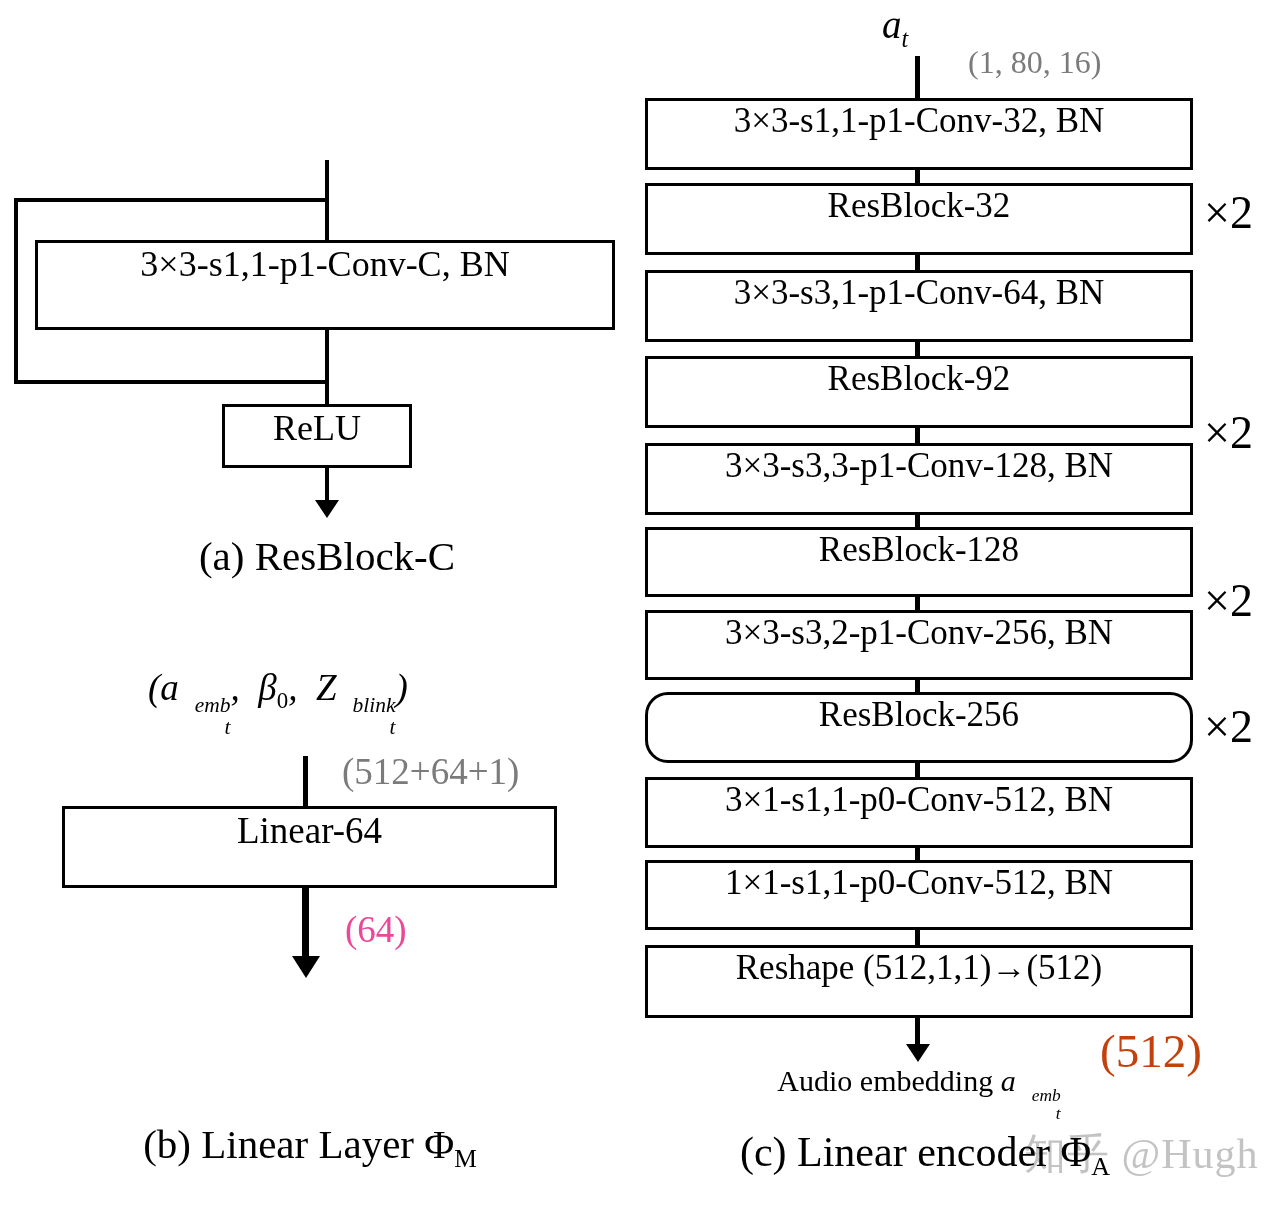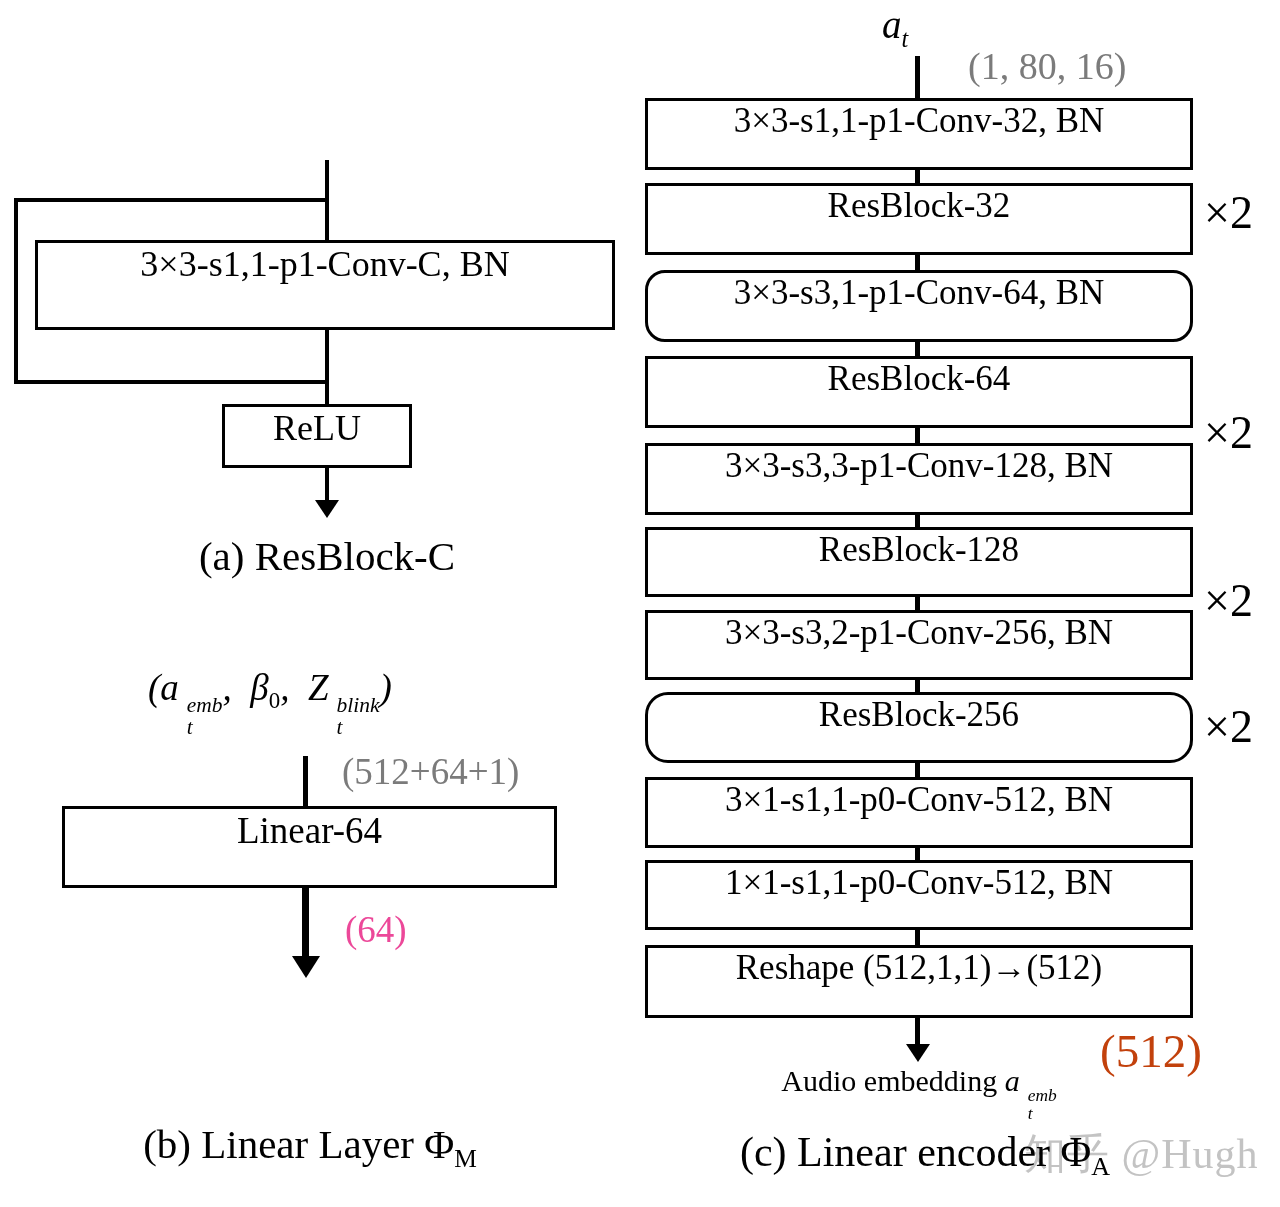--- a/index.html
+++ b/index.html
@@ -25,22 +25,22 @@
     border-left:12px solid transparent;
     border-right:12px solid transparent;
     border-top:18px solid #000;
   }
   .label{position:absolute;white-space:nowrap;z-index:4;}
   .center{text-align:center;}
   .it{font-style:italic;}
   .gray{z-index:4;}
   
   .ss{
-    display:inline-flex;flex-direction:column;align-items:flex-start;
-    font-size:0.58em;line-height:1.05;vertical-align:-0.55em;margin-left:8px;
+    display:inline-flex;flex-direction:column;align-items:flex-end;
+    font-size:0.58em;line-height:1.05;vertical-align:-0.55em;margin-left:16px;
   }
   .ss .sup,.ss .sub{display:block;}
   sub.m{font-size:0.62em;}
   .skip-loop{
     position:absolute;z-index:1;
     border-top:4px solid #000;
     border-left:4px solid #000;
     border-bottom:4px solid #000;
     background:transparent;
   }
@@ -94,35 +94,35 @@
   <div class="label gray" style="left:345px;top:908px;font-size:37px;color:#ec4899;">(64)</div>
 
 
   <div class="caption center" style="left:60px;top:1120px;width:500px;font-size:41px;">
     <span>(b) Linear Layer </span><span>Φ</span><sub class="m">M</sub>
   </div>
 
   <div class="label it" style="left:882px;top:2px;font-size:39px;">
     <span>a</span><sub class="m">t</sub>
   </div>
-  <div class="label gray" style="left:968px;top:44px;font-size:38px;color:#7b7b7b;text-align:center;">(1, 80, 16)</div>
+  <div class="label gray" style="left:968px;top:44px;font-size:32px;color:#7b7b7b;text-align:center;">(1, 80, 16)</div>
 
   <div class="vline" style="left:915px;top:56px;width:5px;height:962px;"></div>
 
   <div class="box" style="left:645px;top:98px;width:542px;height:66px;font-size:35px;">
       <span>3×3-s1,1-p1-Conv-32, BN</span>
     </div>
   <div class="box" style="left:645px;top:183px;width:542px;height:66px;font-size:35px;">
       <span>ResBlock-32</span>
     </div>
-  <div class="box" style="left:645px;top:270px;width:542px;height:66px;font-size:35px;border-radius:20px;">
+  <div class="box" style="left:645px;top:270px;width:542px;height:66px;font-size:35px;">
       <span>3×3-s3,1-p1-Conv-64, BN</span>
     </div>
   <div class="box" style="left:645px;top:356px;width:542px;height:66px;font-size:35px;">
-      <span>ResBlock-64</span>
+      <span>ResBlock-92</span>
     </div>
   <div class="box" style="left:645px;top:443px;width:542px;height:66px;font-size:35px;">
       <span>3×3-s3,3-p1-Conv-128, BN</span>
     </div>
   <div class="box" style="left:645px;top:527px;width:542px;height:64px;font-size:35px;">
       <span>ResBlock-128</span>
     </div>
   <div class="box" style="left:645px;top:610px;width:542px;height:64px;font-size:35px;">
       <span>3×3-s3,2-p1-Conv-256, BN</span>
     </div>

